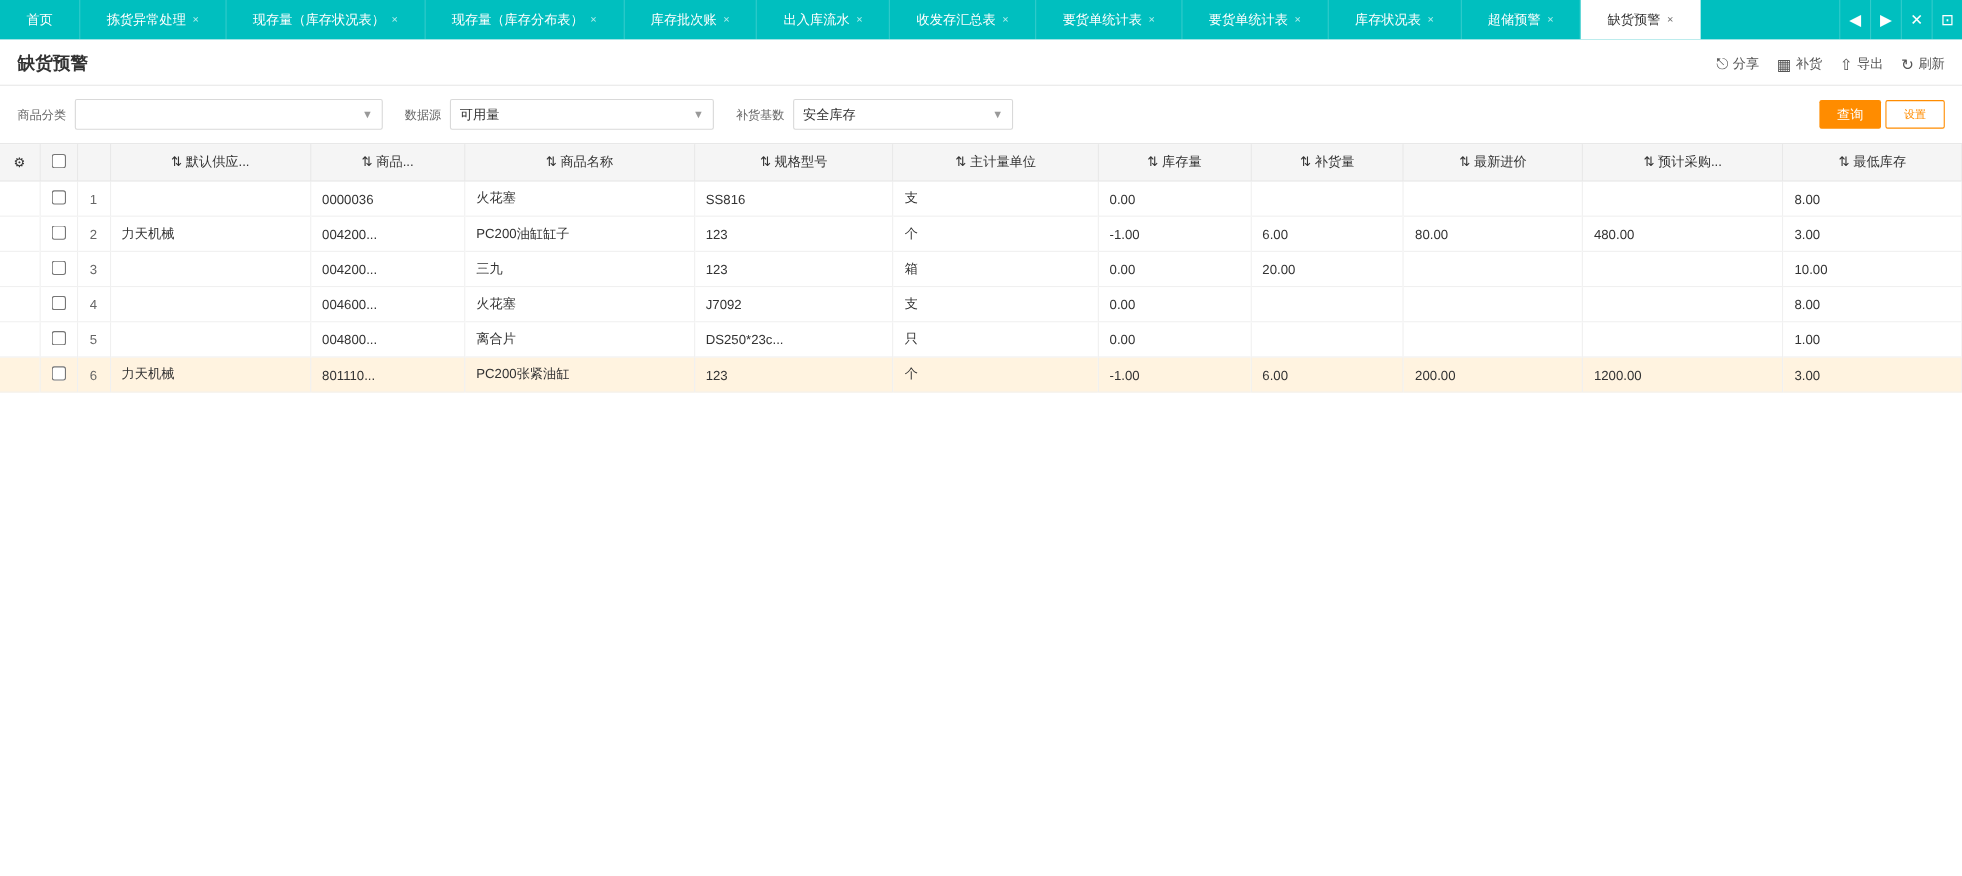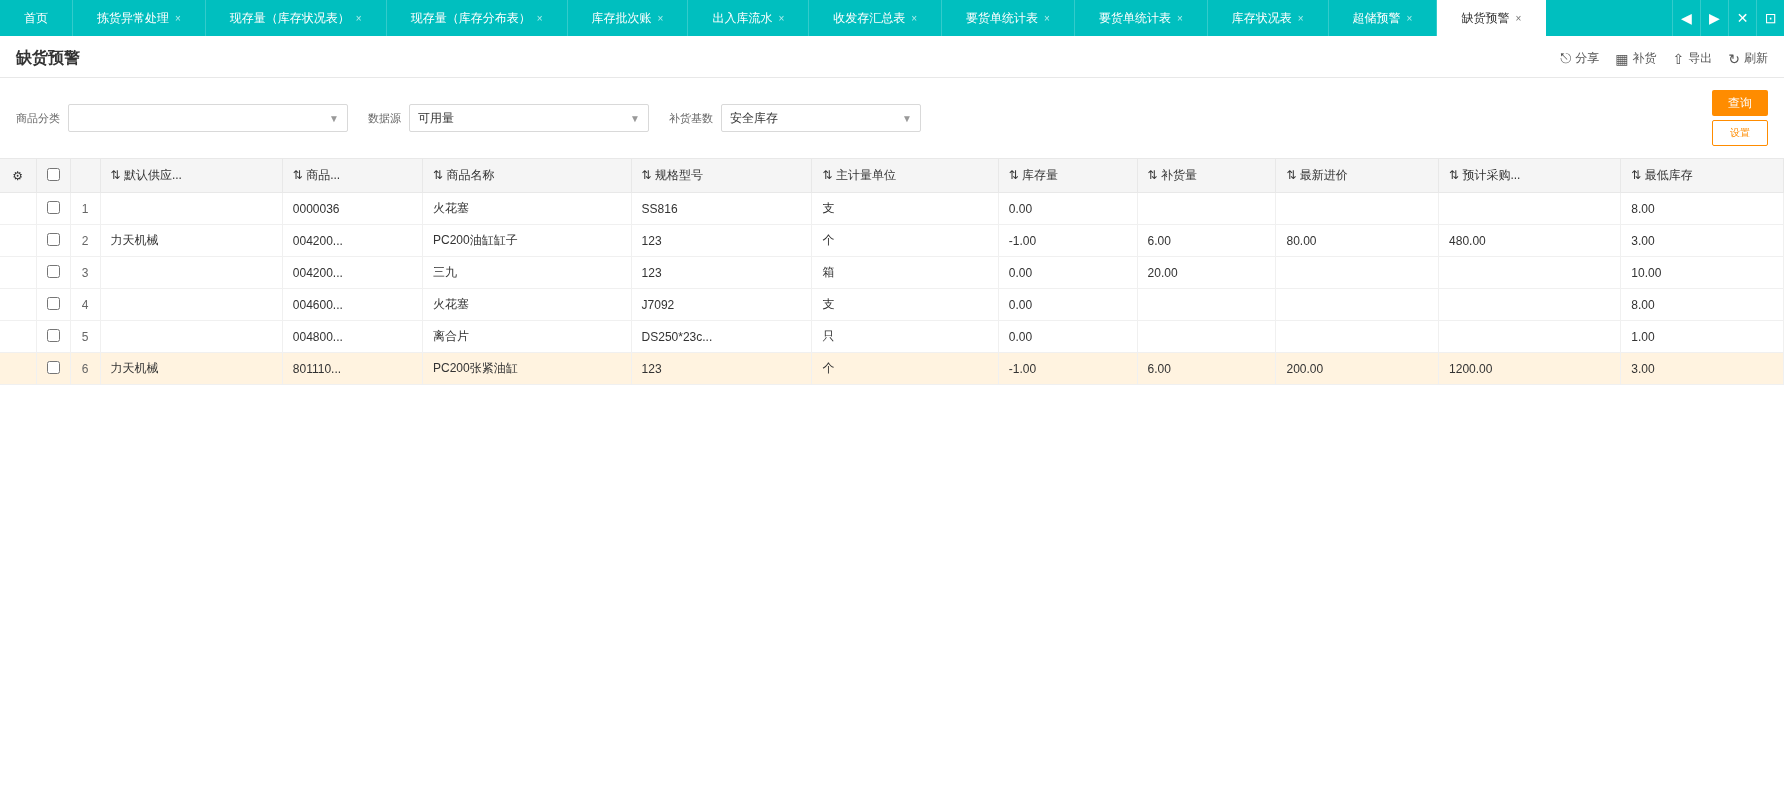--- a/index.html
+++ b/index.html
@@ -118,21 +118,21 @@
       background: #fff;
       cursor: pointer;
       min-width: 160px;
       justify-content: space-between;
       height: 28px;
     }
     .filter-select .arrow { color: #999; font-size: 10px; margin-left: 8px; }
     .filter-actions {
       margin-left: auto;
       display: flex;
-      flex-direction: column;
+      flex-direction: row;
       gap: 4px;
     }
     .btn-query {
       background: #ff8c00;
       color: #fff;
       border: none;
       border-radius: 2px;
       padding: 4px 16px;
       cursor: pointer;
       font-size: 12px;
@@ -161,21 +161,21 @@
     table {
       width: 100%;
       border-collapse: collapse;
       font-size: 12px;
     }
     thead tr {
       background: #f5f5f5;
     }
     thead th {
       padding: 8px 10px;
-      text-align: left;
+      text-align: center;
       border-bottom: 1px solid #e8e8e8;
       border-right: 1px solid #e8e8e8;
       white-space: nowrap;
       color: #333;
       font-weight: normal;
     }
     tbody tr {
       border-bottom: 1px solid #f0f0f0;
     }
     tbody tr.highlighted {

